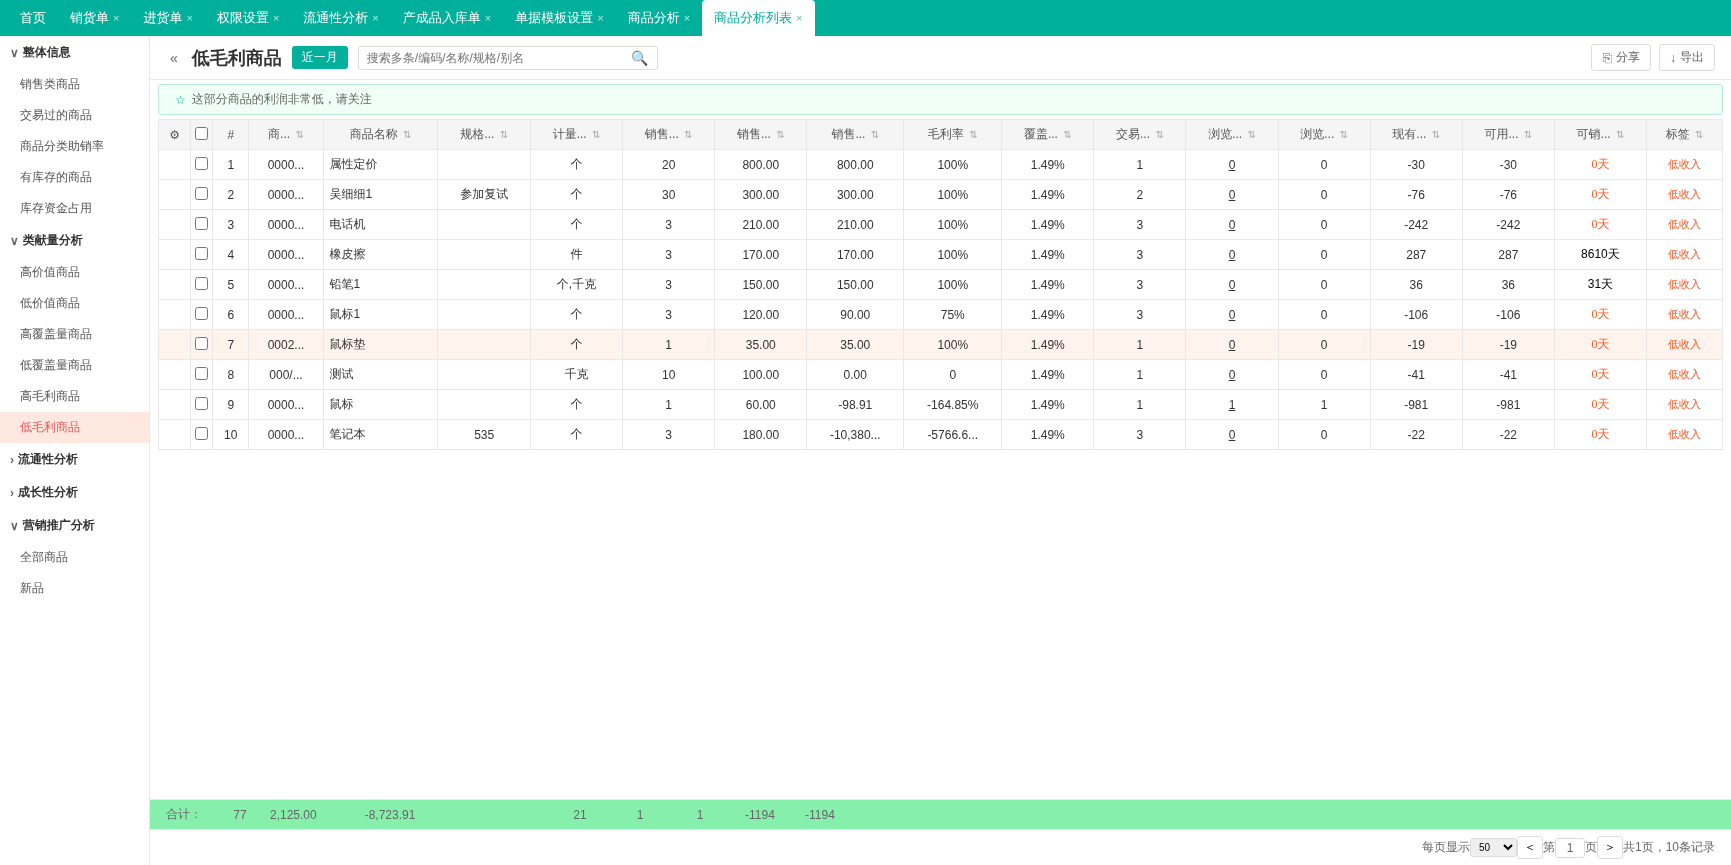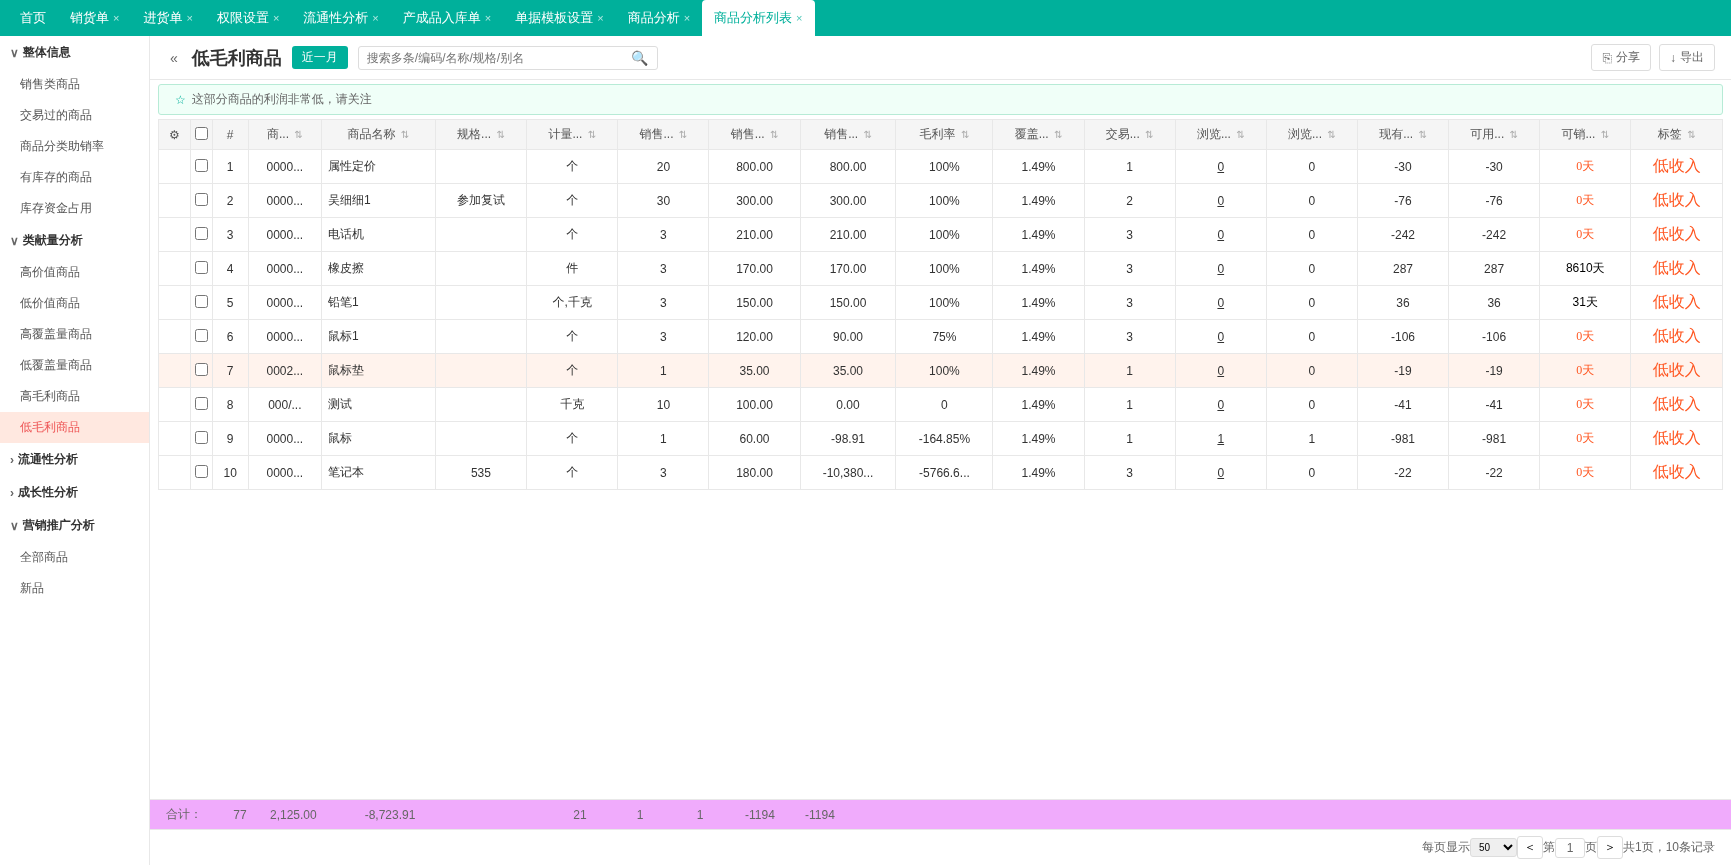--- a/index.html
+++ b/index.html
@@ -167,29 +167,29 @@
     tbody td {
       border: 1px solid #e8e8e8;
       padding: 6px 4px;
       text-align: center;
       color: #333;
       white-space: nowrap;
     }
     tbody tr.highlighted { background: #fff3ed; }
     tbody tr.highlighted td { background: #fff3ed; }
 
-    .tag-low { color: #ff5722; font-size: 16px; }
+    .tag-low { color: #ff5722; font-size: 11px; }
     .tag-days-red { color: #ff5722; font-family: Liberation Serif, serif; }
     .tag-days-normal { color: #000000; }
 
     .underline-link { text-decoration: underline; cursor: pointer; color: #333; }
 
     
     .footer-bar {
-      background: #f0abfc;
+      background: #86efac;
       border-top: 1px solid #e8e8e8;
       padding: 6px 16px;
       display: flex;
       align-items: center;
       font-size: 12px;
       color: #666;
       gap: 8px;
     }
     .footer-cells {
       display: flex;

